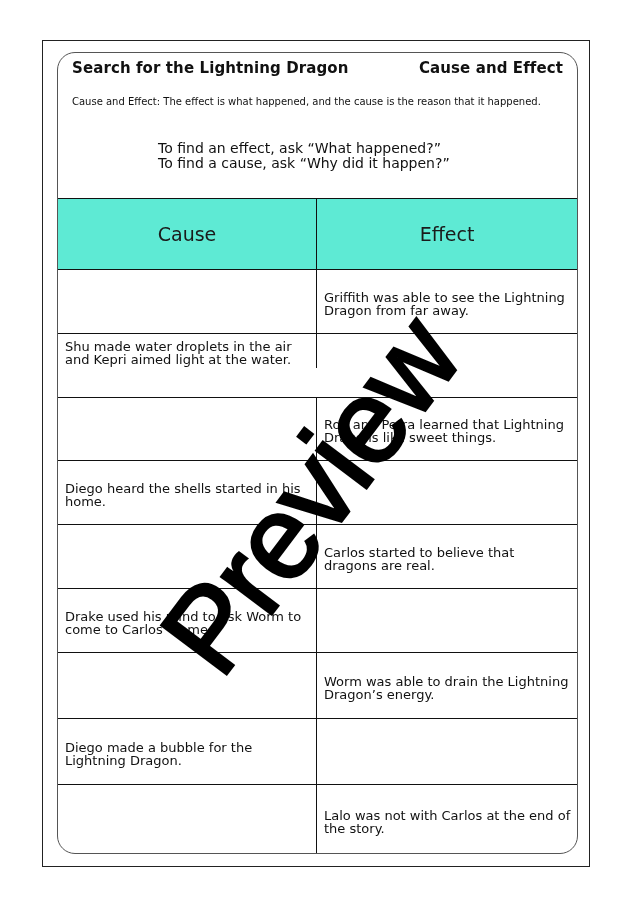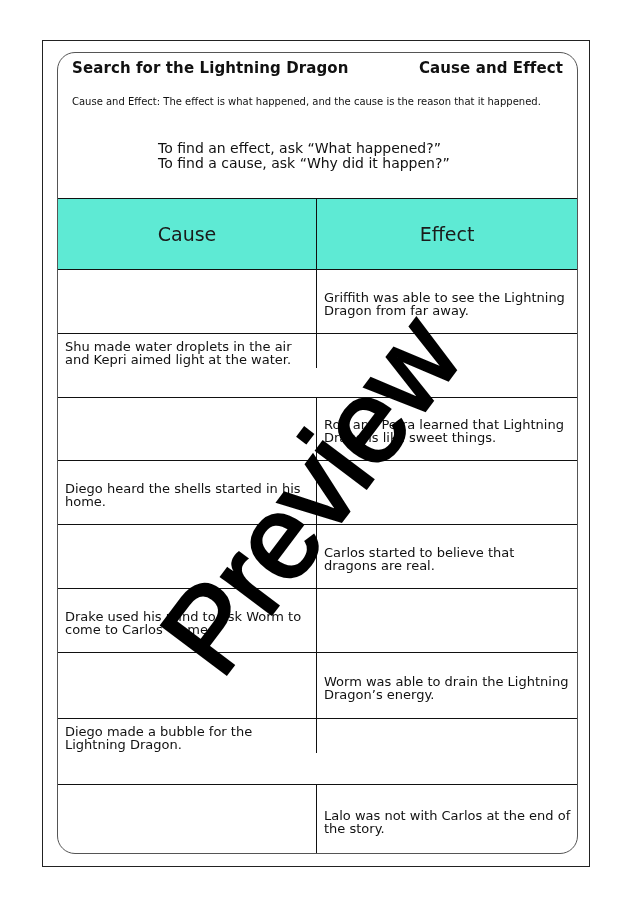--- a/index.html
+++ b/index.html
@@ -160,21 +160,21 @@
           <div class="td col-effect effect">Carlos started to believe that dragons are real.</div>
         </div>
         <div class="row" style="height: 64px;">
           <div class="td col-cause">Drake used his mind to ask Worm to come to Carlos’ home.</div>
           <div class="td col-effect effect"></div>
         </div>
         <div class="row" style="height: 66px;">
           <div class="td col-cause"></div>
           <div class="td col-effect effect">Worm was able to drain the Lightning Dragon’s energy.</div>
         </div>
-        <div class="row" style="height: 66px; flex-direction: column;">
+        <div class="row" style="height: 66px;">
           <div class="td col-cause">Diego made a bubble for the Lightning Dragon.</div>
           <div class="td col-effect effect"></div>
         </div>
         <div class="row last" style="height: 69px;">
           <div class="td col-cause"></div>
           <div class="td col-effect effect">Lalo was not with Carlos at the end of the story.</div>
         </div>
       </div>
   </div>
 </div>

